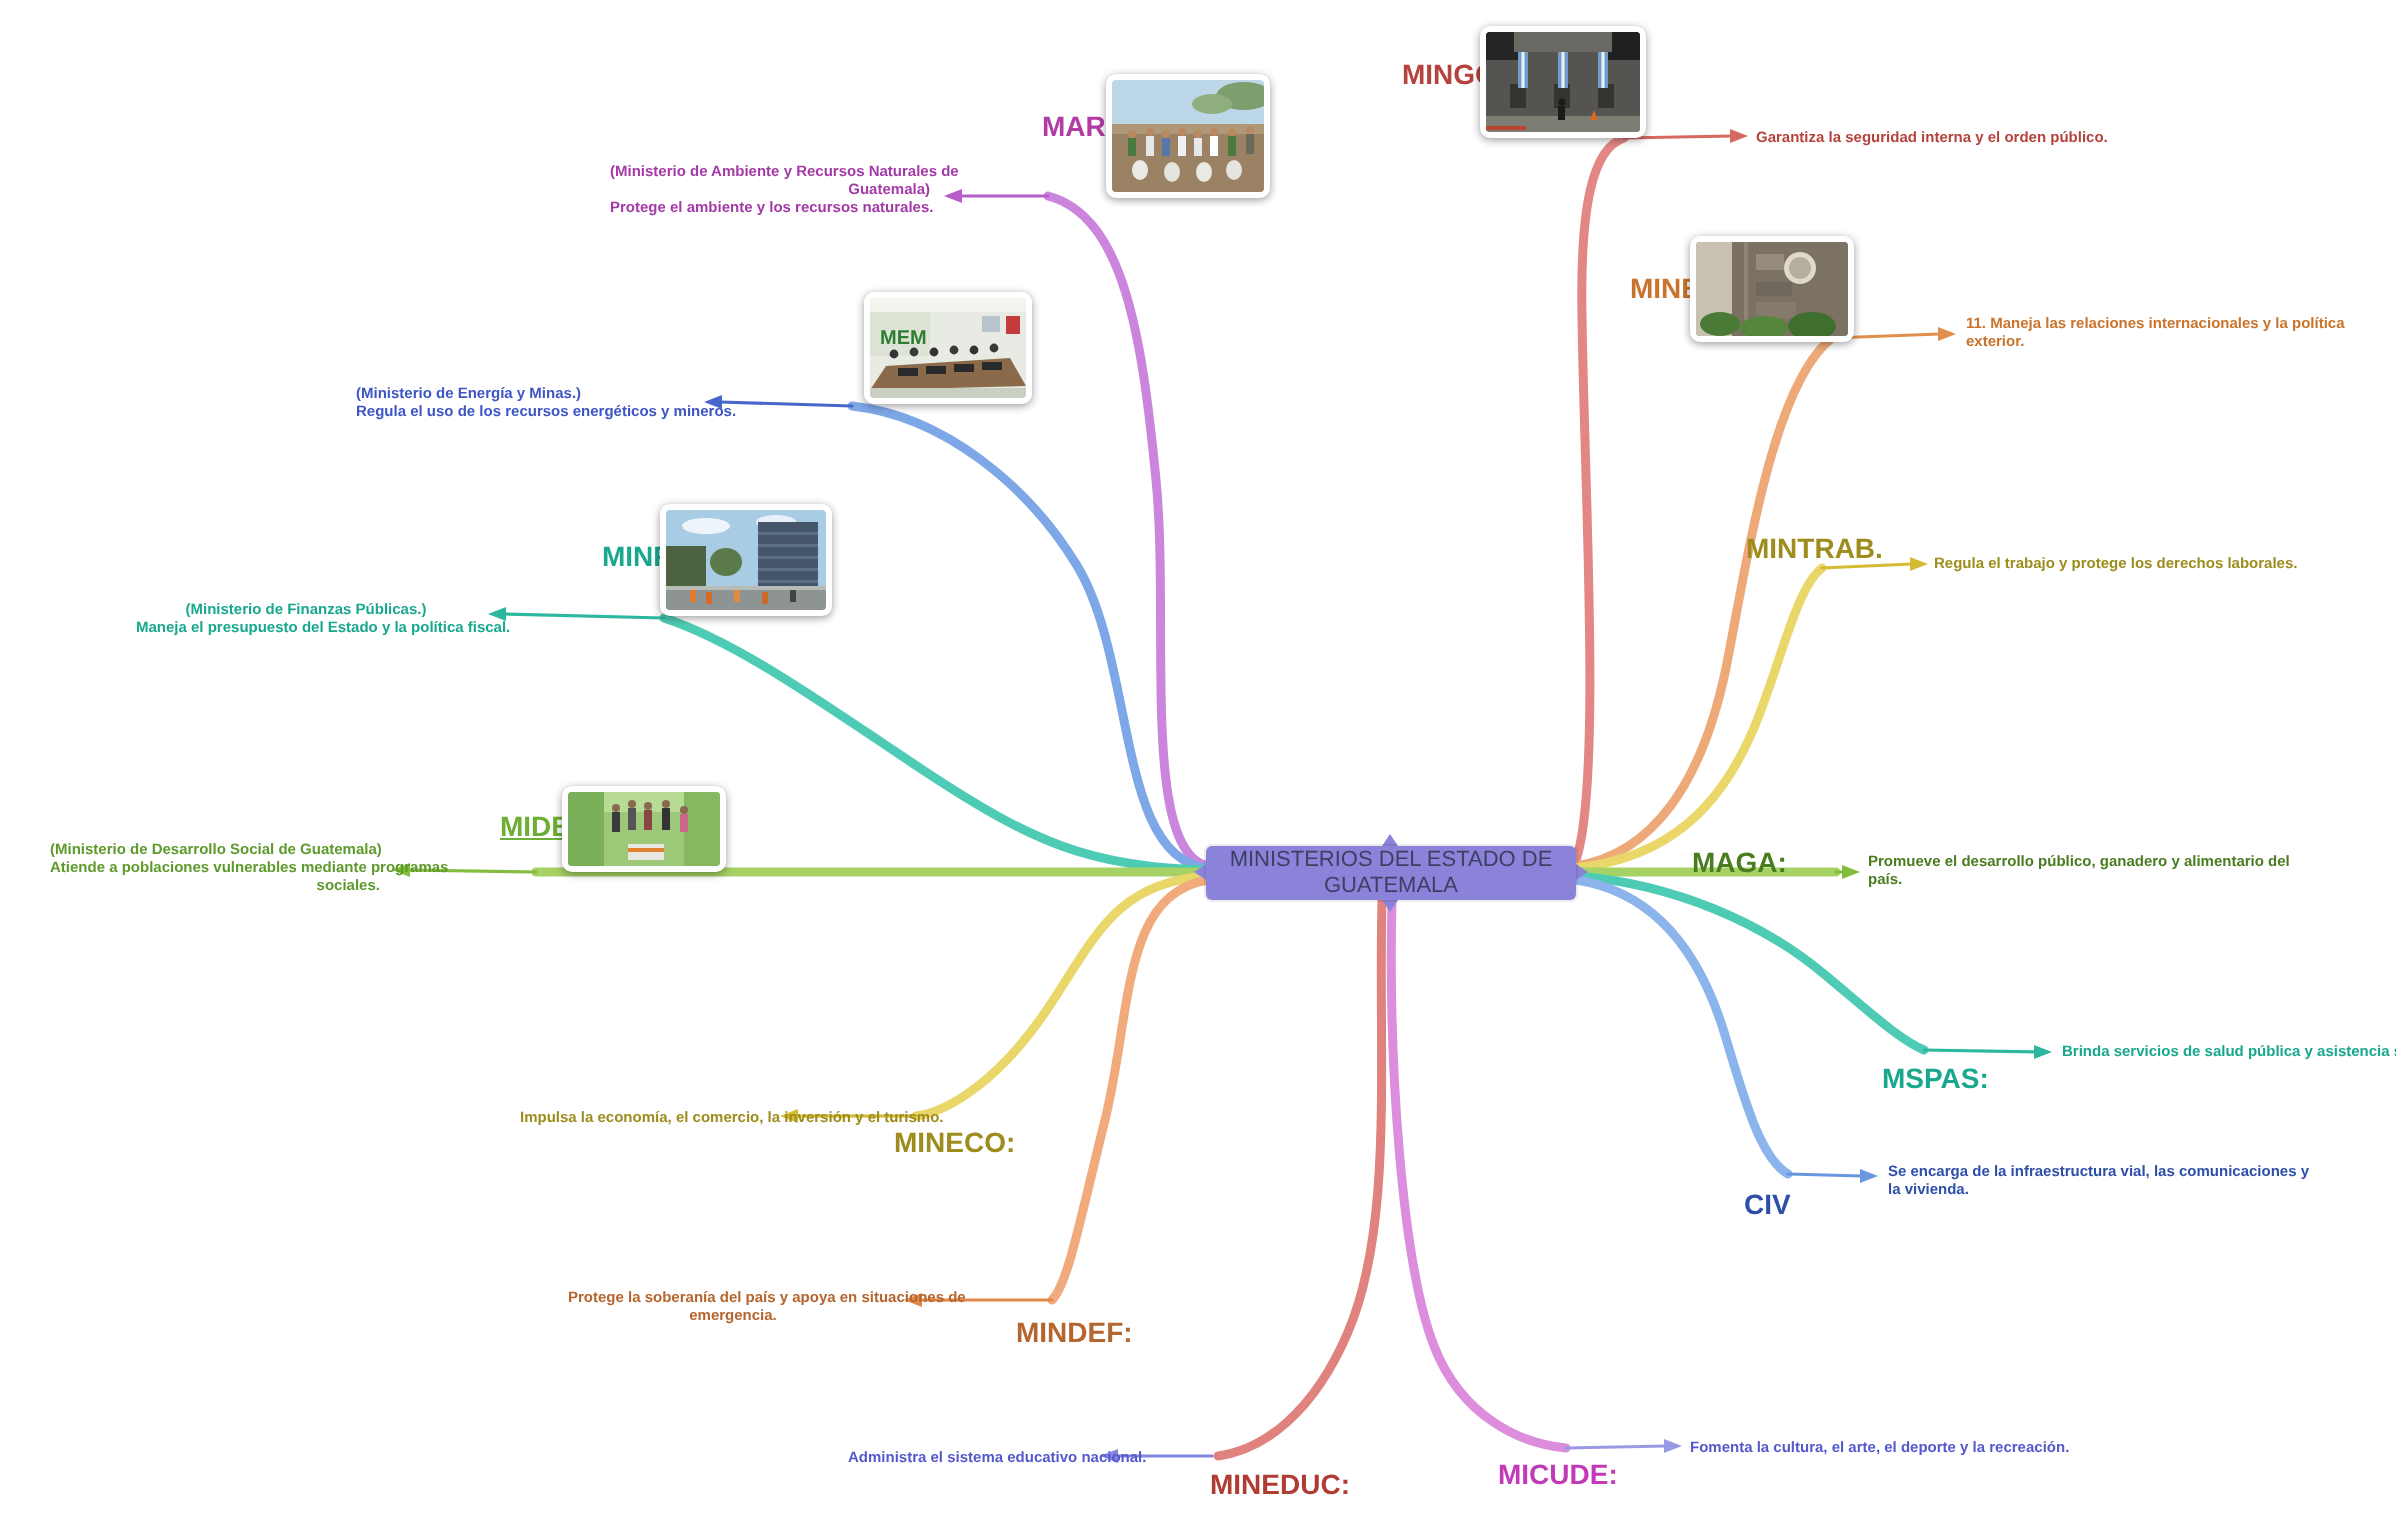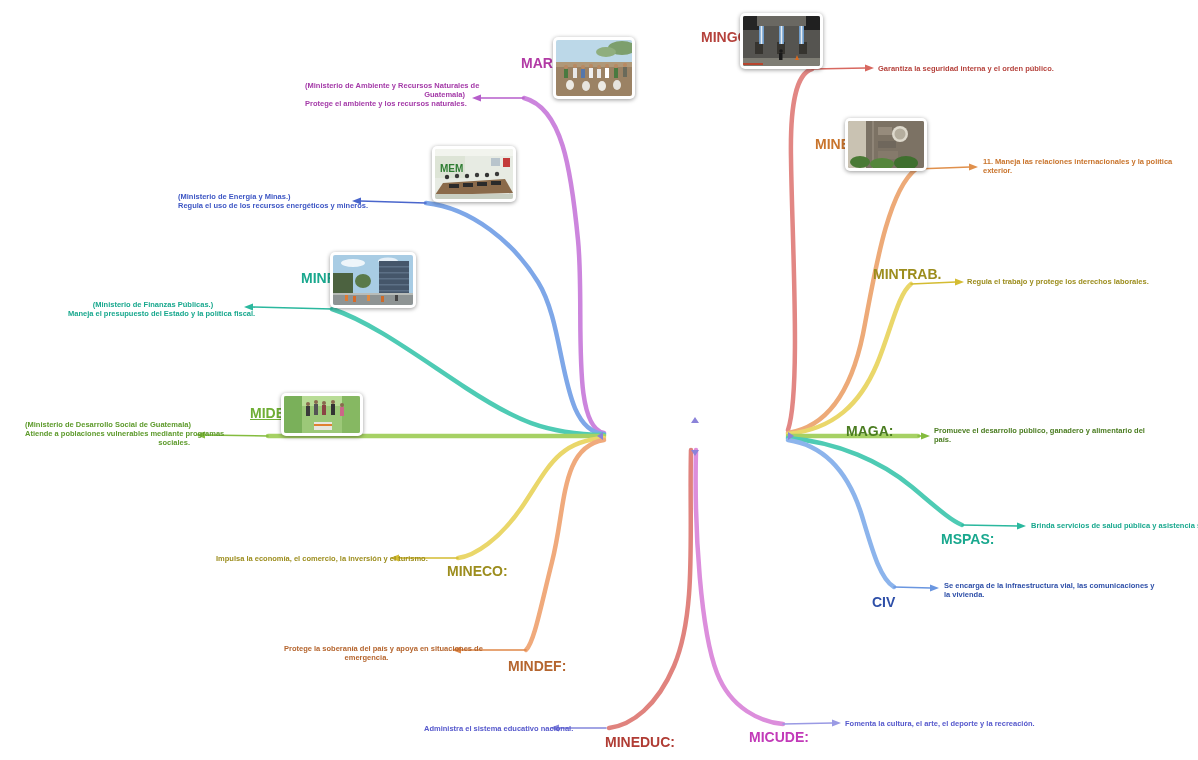--- a/index.html
+++ b/index.html
@@ -117,20 +117,21 @@
     <path class="curve" d="M 696 450 C 694 532 701 632 717 673 C 731 709 761 722 783 724" style="stroke: rgb(220, 142, 220);"></path>
     <path class="thin" d="M 783 724 L 833 723" style="stroke: rgb(154, 154, 228);"></path>
     <path class="head" d="M 832 719.5 L 841 723 L 832 726.5 Z" style="fill: rgb(154, 154, 228);"></path>
 
     <path class="head" d="M 691 423 L 695 417 L 699 423 Z" style="fill: rgb(139, 131, 217);"></path>
     <path class="head" d="M 691 450 L 695 456 L 699 450 Z" style="fill: rgb(139, 131, 217);"></path>
     <path class="head" d="M 603 432 L 597 436 L 603 440 Z" style="fill: rgb(139, 131, 217);"></path>
     <path class="head" d="M 788 432 L 794 436 L 788 440 Z" style="fill: rgb(139, 131, 217);"></path>
   </svg>
 
+  <div class="center-node" style="background-color: rgb(139, 131, 217); color: rgb(61, 63, 99);">MINISTERIOS DEL ESTADO DE GUATEMALA</div>
 
   <div class="blabel l-marn" style="color: rgb(178, 59, 165);">MARN:</div>
   <div class="blabel l-mem" style="color: rgb(61, 86, 196); padding-left: 28px;">MEM:</div>
   <div class="blabel l-minfin" style="color: rgb(25, 168, 142);">MINFIN:</div>
   <div class="blabel l-mides" style="color: rgb(111, 174, 53); text-decoration: underline;">MIDES:</div>
   <div class="blabel l-mineco" style="color: rgb(156, 141, 29);">MINECO:</div>
   <div class="blabel l-mindef" style="color: rgb(181, 101, 46);">MINDEF:</div>
   <div class="blabel l-mineduc" style="color: rgb(176, 60, 52);">MINEDUC:</div>
   <div class="blabel l-mingob" style="color: rgb(181, 66, 60);">MINGOB:</div>
   <div class="blabel l-minex" style="color: rgb(201, 116, 44);">MINEX:</div>
@@ -151,21 +152,21 @@
   </div>
   <div class="desc t-minfin" style="color: rgb(25, 168, 142);">
     <div>(Ministerio de Finanzas Públicas.)</div>
     <div>Maneja el presupuesto del Estado y la política fiscal.</div>
   </div>
   <div class="desc t-mides" style="color: rgb(93, 154, 43);">
     <div>(Ministerio de Desarrollo Social de Guatemala)</div>
     <div>Atiende a poblaciones vulnerables mediante programas</div>
     <div>sociales.</div>
   </div>
-  <div class="desc t-mineco" style="color: rgb(156, 141, 29);">
+  <div class="desc t-mineco" style="color: rgb(156, 141, 29); margin-left: 44px;">
     <div>Impulsa la economía, el comercio, la inversión y el turismo.</div>
   </div>
   <div class="desc t-mindef" style="color: rgb(181, 101, 46);">
     <div>Protege la soberanía del país y apoya en situaciones de</div>
     <div>emergencia.</div>
   </div>
   <div class="desc t-mineduc" style="color: rgb(85, 88, 204);">
     <div>Administra el sistema educativo nacional.</div>
   </div>
   <div class="desc t-mingob" style="color: rgb(181, 66, 60);">

